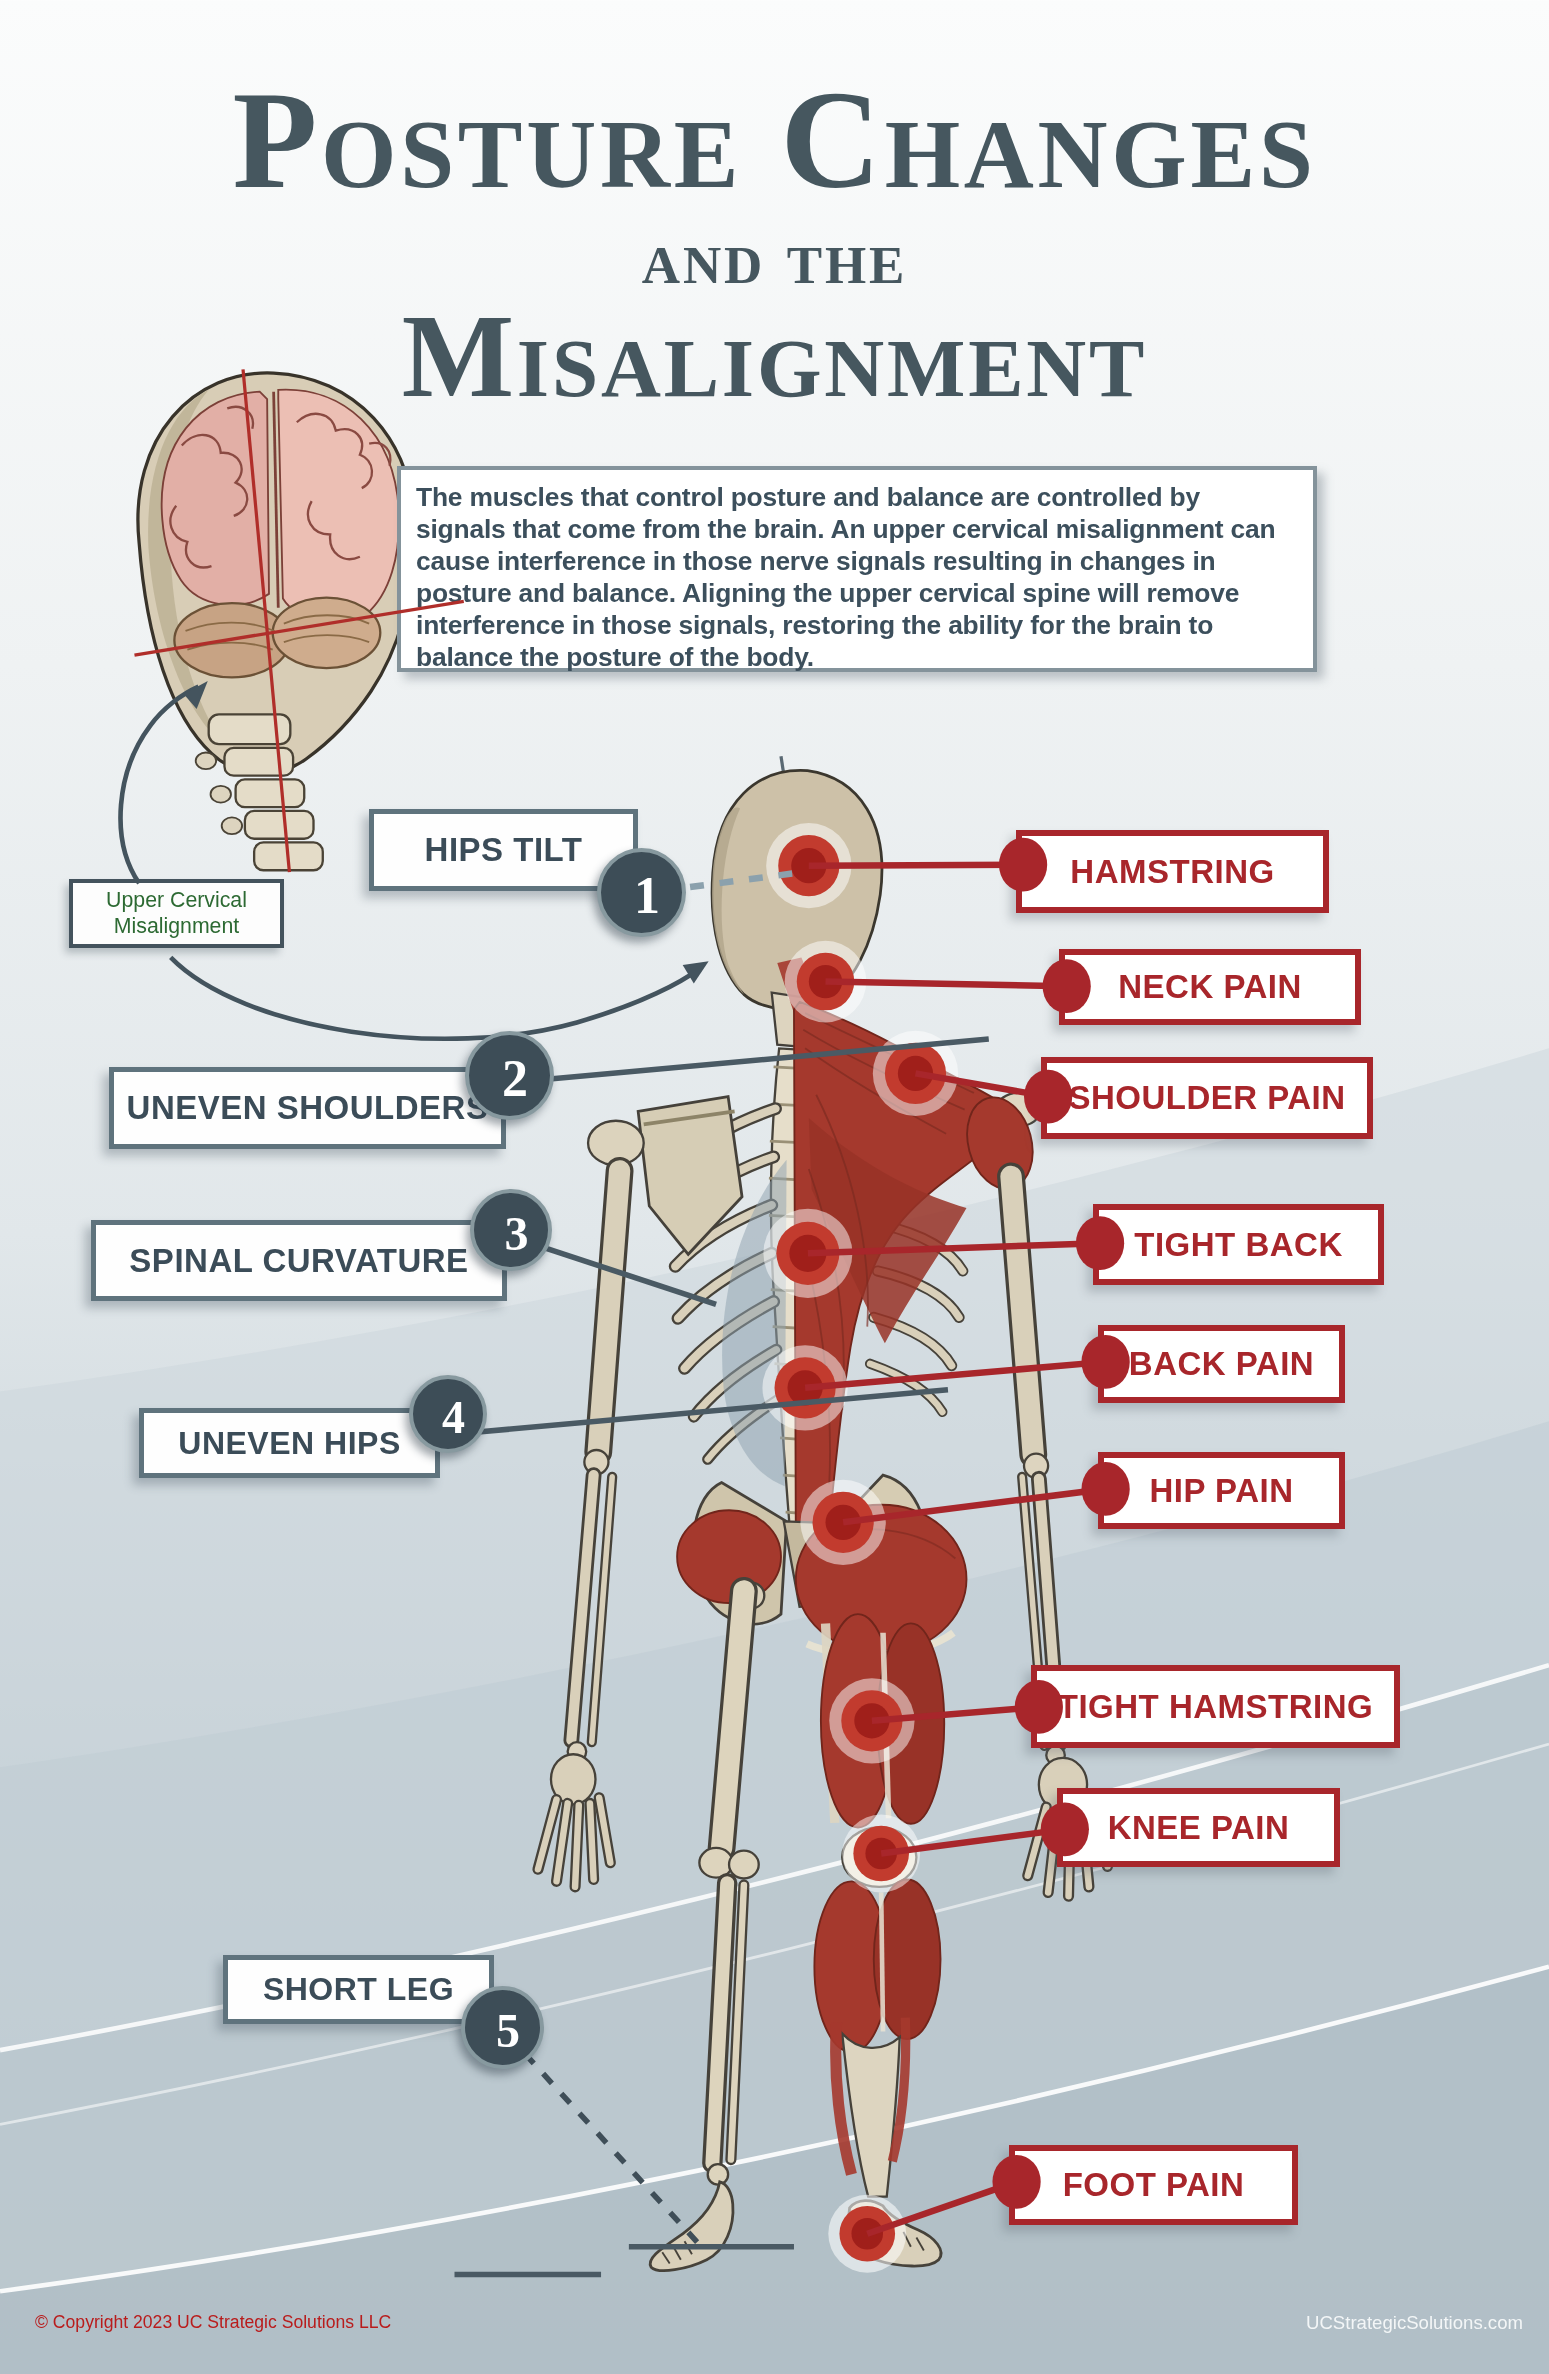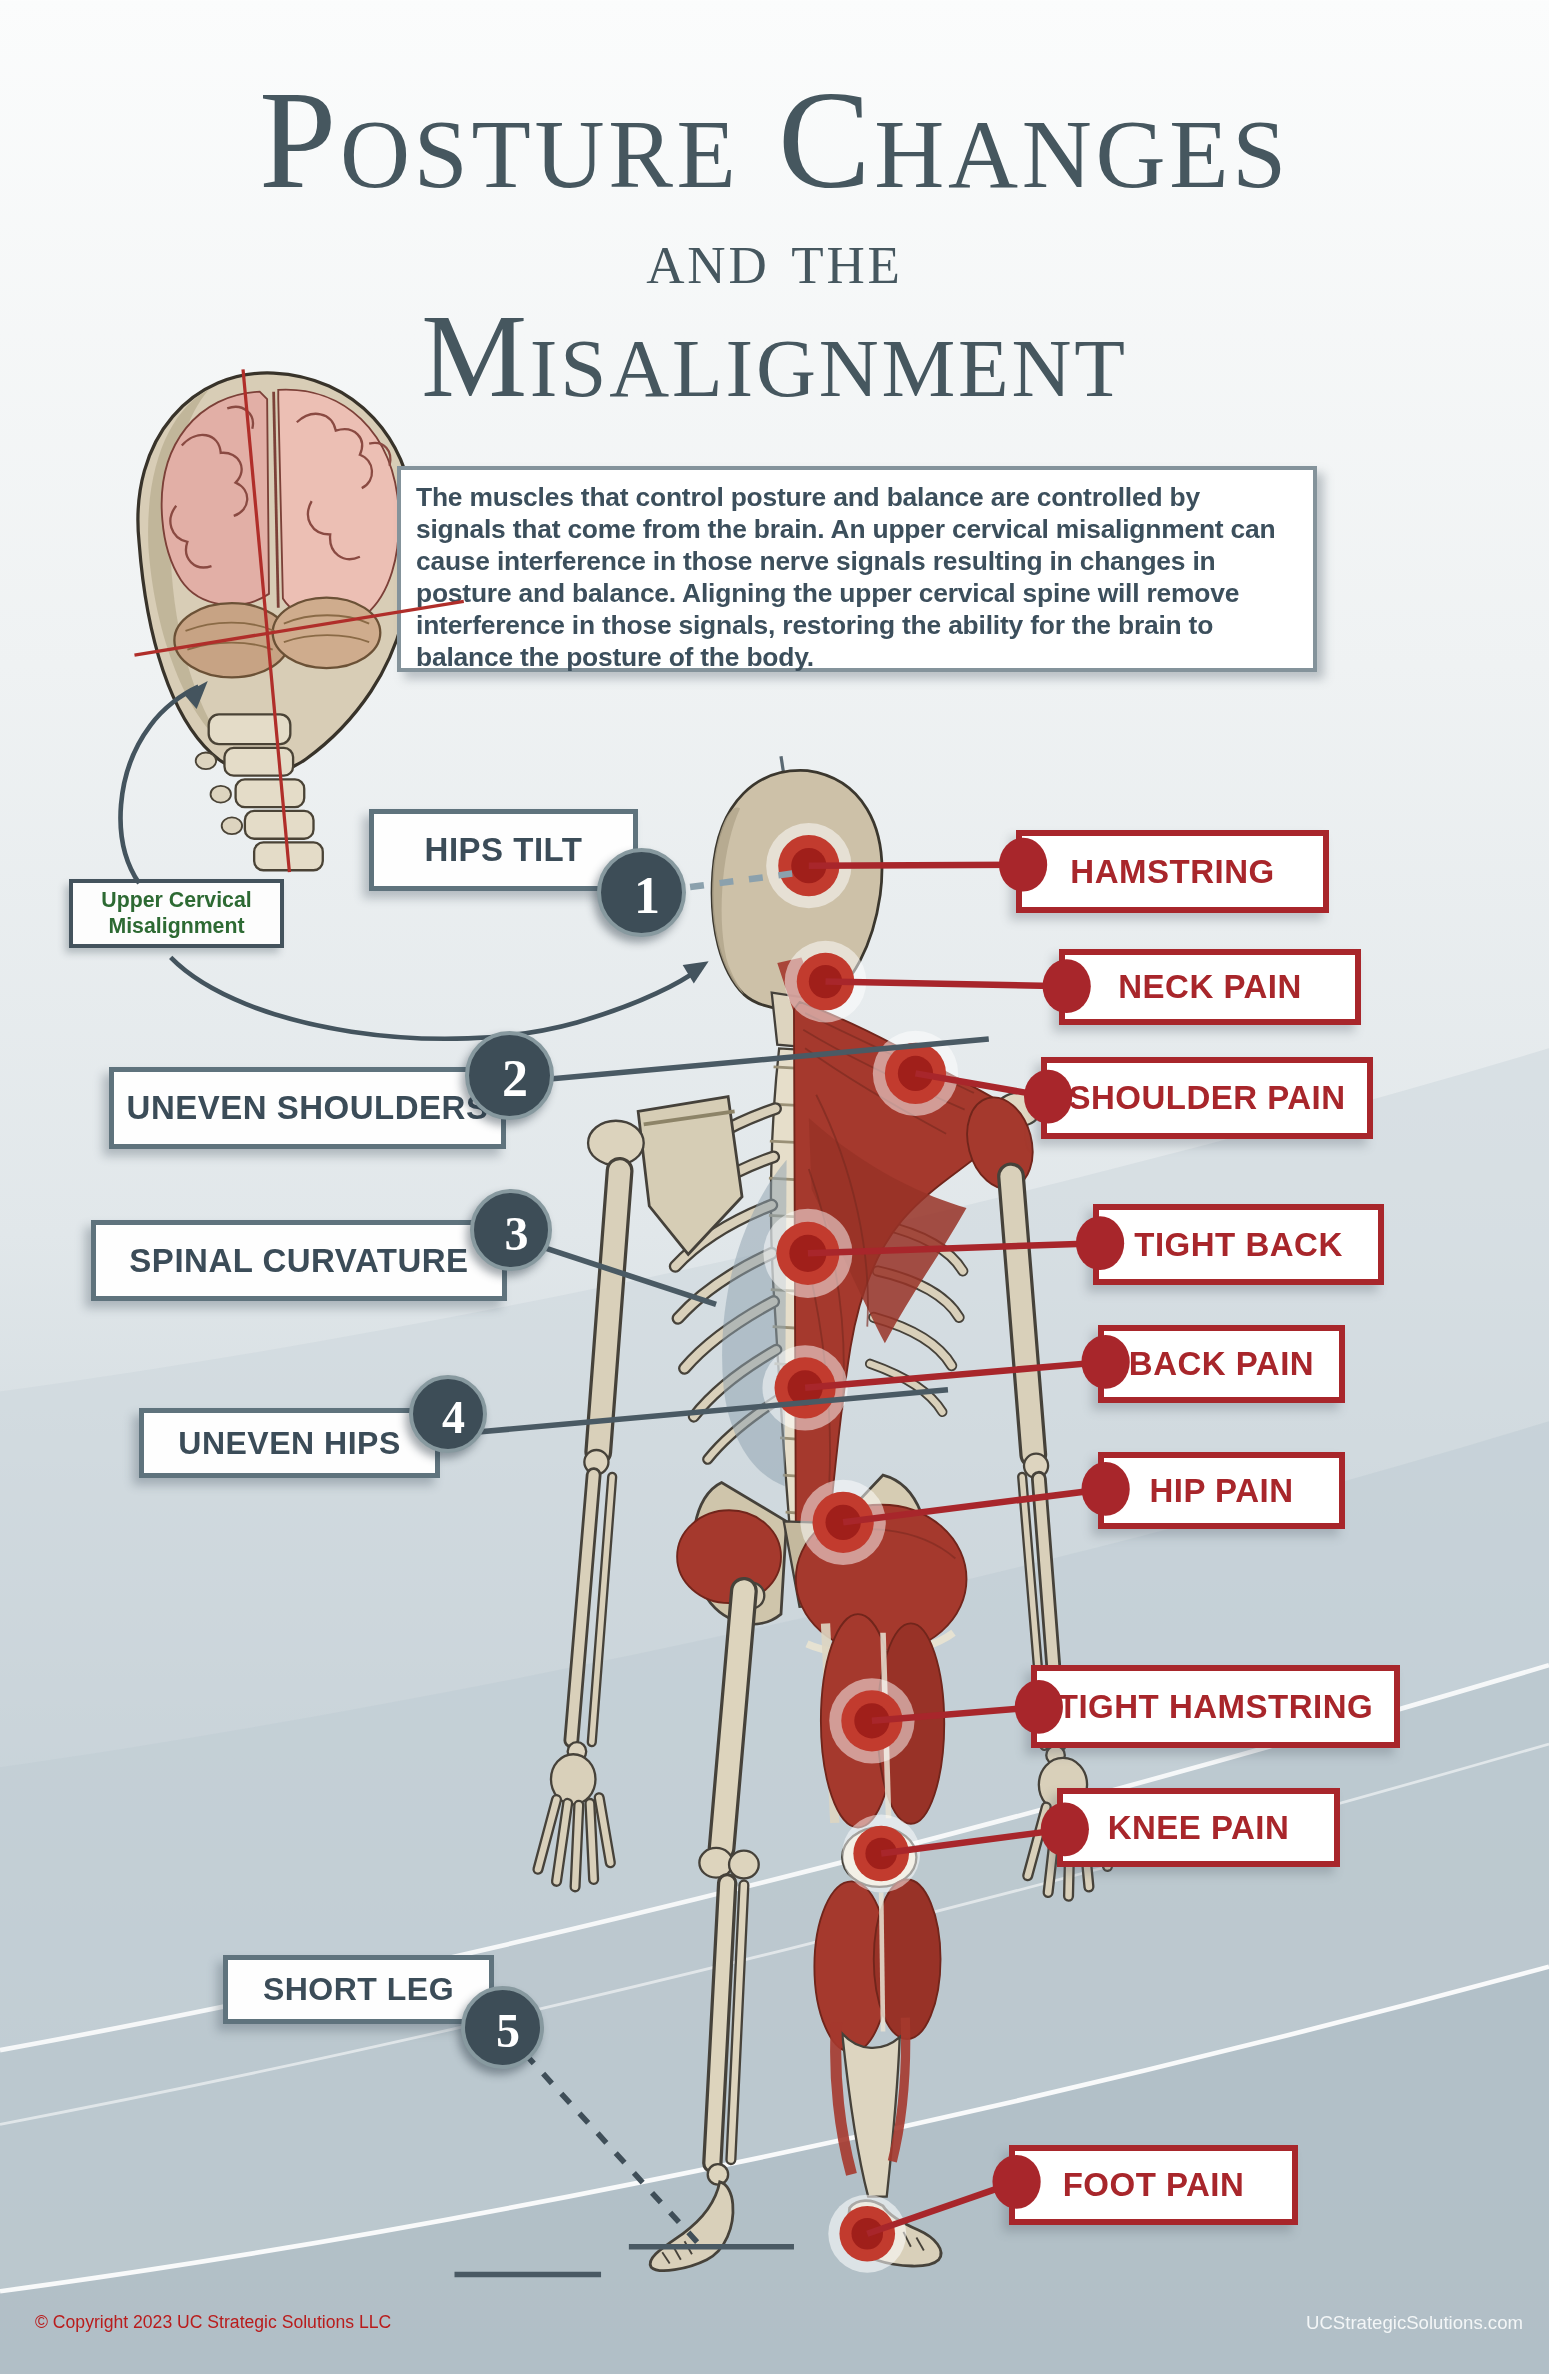--- a/index.html
+++ b/index.html
@@ -1,35 +1,35 @@
 <!DOCTYPE html>
 <html style="font-size:15px"><head>
 <meta charset="utf-8">
 <style>
   html,body{margin:0;padding:0;background:#ffffff;}
   .poster{position:relative;width:1549px;height:2375px;overflow:hidden;font-family:"Liberation Sans",sans-serif;}
   svg.layer{position:absolute;left:0;top:0;width:1549px;height:2375px;pointer-events:none;}
 
   
-  .title{position:absolute;left:0;right:0;top:70px;text-align:center;color:#46575f;font-family:"Liberation Serif",serif;}
+  .title{position:absolute;left:0;right:0;top:70px;text-align:center;color:#46575f;font-family:"Liberation Serif",serif;font-weight:bold;}
   .t1{font-variant:small-caps;font-size:139px;line-height:1.02;letter-spacing:3.7px;}
   .t2{font-variant:small-caps;font-size:76px;line-height:1.0;letter-spacing:2.8px;margin-top:7px;}
   .t3{font-variant:small-caps;font-size:119px;line-height:1.0;letter-spacing:2.8px;margin-top:1.9px;}
 
   
   .intro-box{position:absolute;left:397px;top:466px;width:920px;height:206px;background:#ffffff;
     border:4.6px solid #84939b;box-sizing:border-box;box-shadow:6.5px 7.4px 9.3px rgba(85,100,112,.35);
     padding:11px 16.7px 7.4px 15px;}
   .intro-box p{margin:0;font-size:26.4px;line-height:32px;font-weight:700;color:#3c4f5c;letter-spacing:-0.2px;}
 
   
   .uc-box{position:absolute;left:69px;top:879px;width:215px;height:69px;background:#fdfdfd;
     border:4.6px solid #44535d;box-sizing:border-box;box-shadow:-3.7px 5.6px 7.4px rgba(60,75,86,.3);
     display:flex;flex-direction:column;align-items:center;justify-content:center;}
-  .uc-box div{font-size:21.3px;font-weight:700;color:#2d6a33;line-height:1.2;}
+  .uc-box div{font-size:21.3px;font-weight:400;color:#2d6a33;line-height:1.2;}
 
   
   .pc-box{position:absolute;background:#fefefe;border:5.6px solid #5f737d;box-sizing:border-box;
     display:flex;align-items:center;justify-content:center;color:#3b4c58;font-weight:700;
     letter-spacing:0.5px;box-shadow:-6.5px 7.4px 9.3px rgba(70,86,97,.33);}
 
   
   .num-circle{position:absolute;border-radius:50%;background:#3d4d57;border:4.6px solid #87999f;
     box-sizing:border-box;display:flex;align-items:center;justify-content:center;color:#ffffff;
     font-family:"Liberation Serif",serif;font-weight:700;box-shadow:-3.7px 5.6px 8.3px rgba(35,50,62,.42);}

